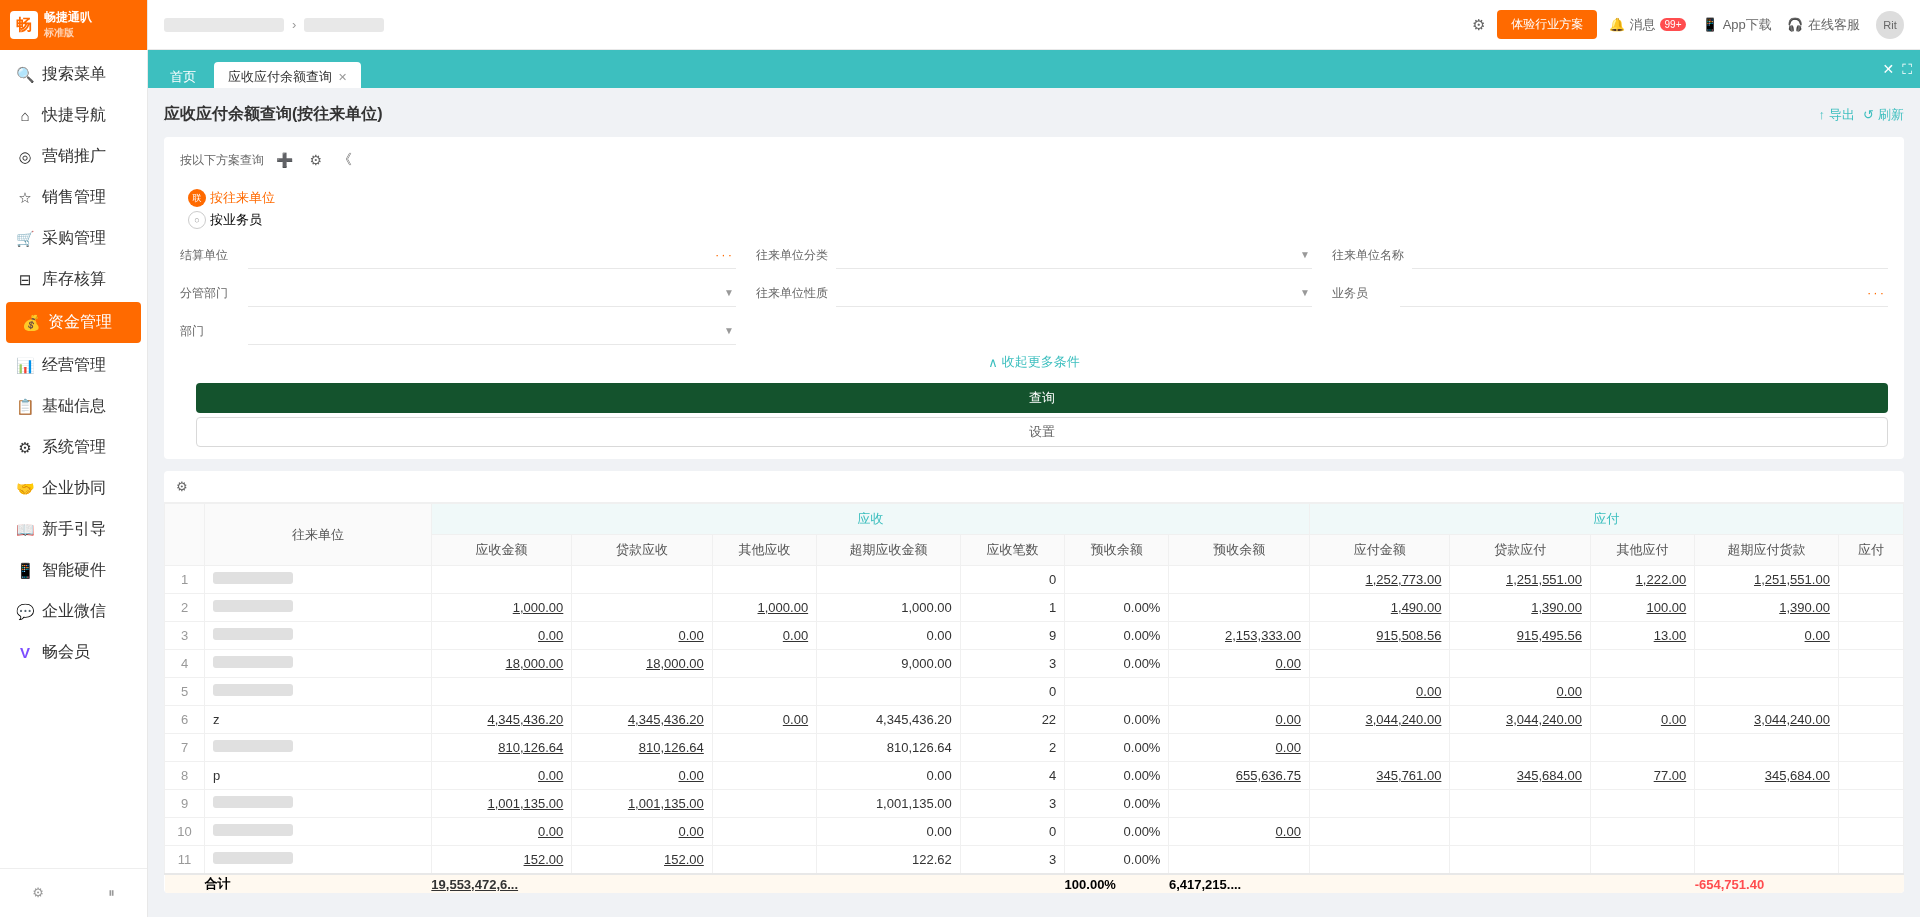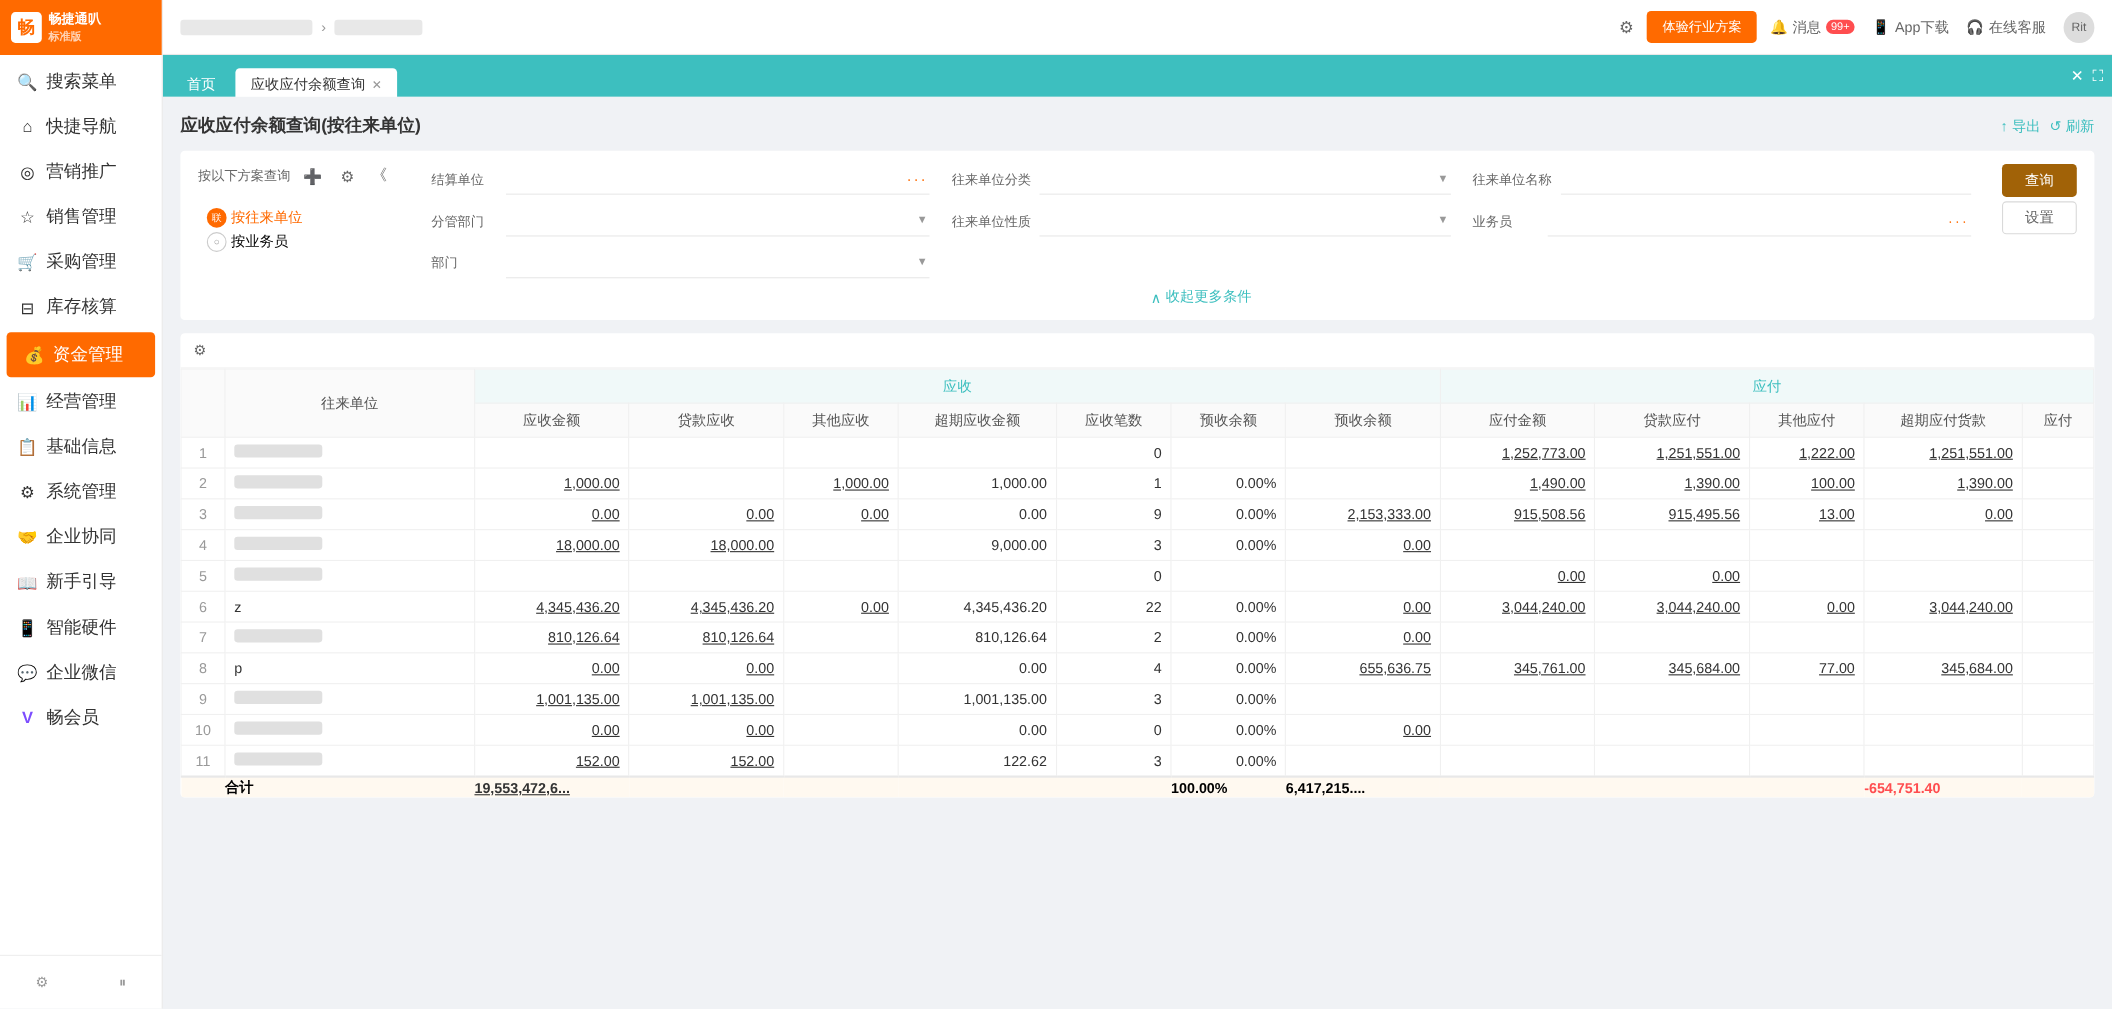--- a/index.html
+++ b/index.html
@@ -242,21 +242,21 @@
     }
 
     
     .query-actions {
       display: flex;
       flex-direction: column;
       gap: 4px;
       margin-left: 16px;
     }
     .btn-query {
-      background: #a16207;
+      background: #14532d;
       color: white;
       border: none;
       padding: 6px 20px;
       border-radius: 4px;
       cursor: pointer;
       font-size: 13px;
     }
     .btn-settings {
       background: white;
       color: #666;
@@ -458,21 +458,21 @@
           <span>导出</span>
         </div>
         <div class="page-action-btn">
           <span>↺</span>
           <span>刷新</span>
         </div>
       </div>
     </div>
 
     <div class="query-panel">
-      <div style="display:flex;gap:12px;">
+      <div style="display:flex;gap:12px;flex-direction:column;">
         <div style="display:flex;flex-direction:column;gap:8px;min-width:200px;">
           <div class="query-toolbar">
             <span class="query-label">按以下方案查询</span>
             <span class="query-toolbar-btn">➕</span>
             <span class="query-toolbar-btn">⚙</span>
             <span class="query-toolbar-btn">《</span>
           </div>
           <div class="query-view-options">
             <div class="query-view-item active">
               <div style="display:flex;align-items:center;gap:4px;">

